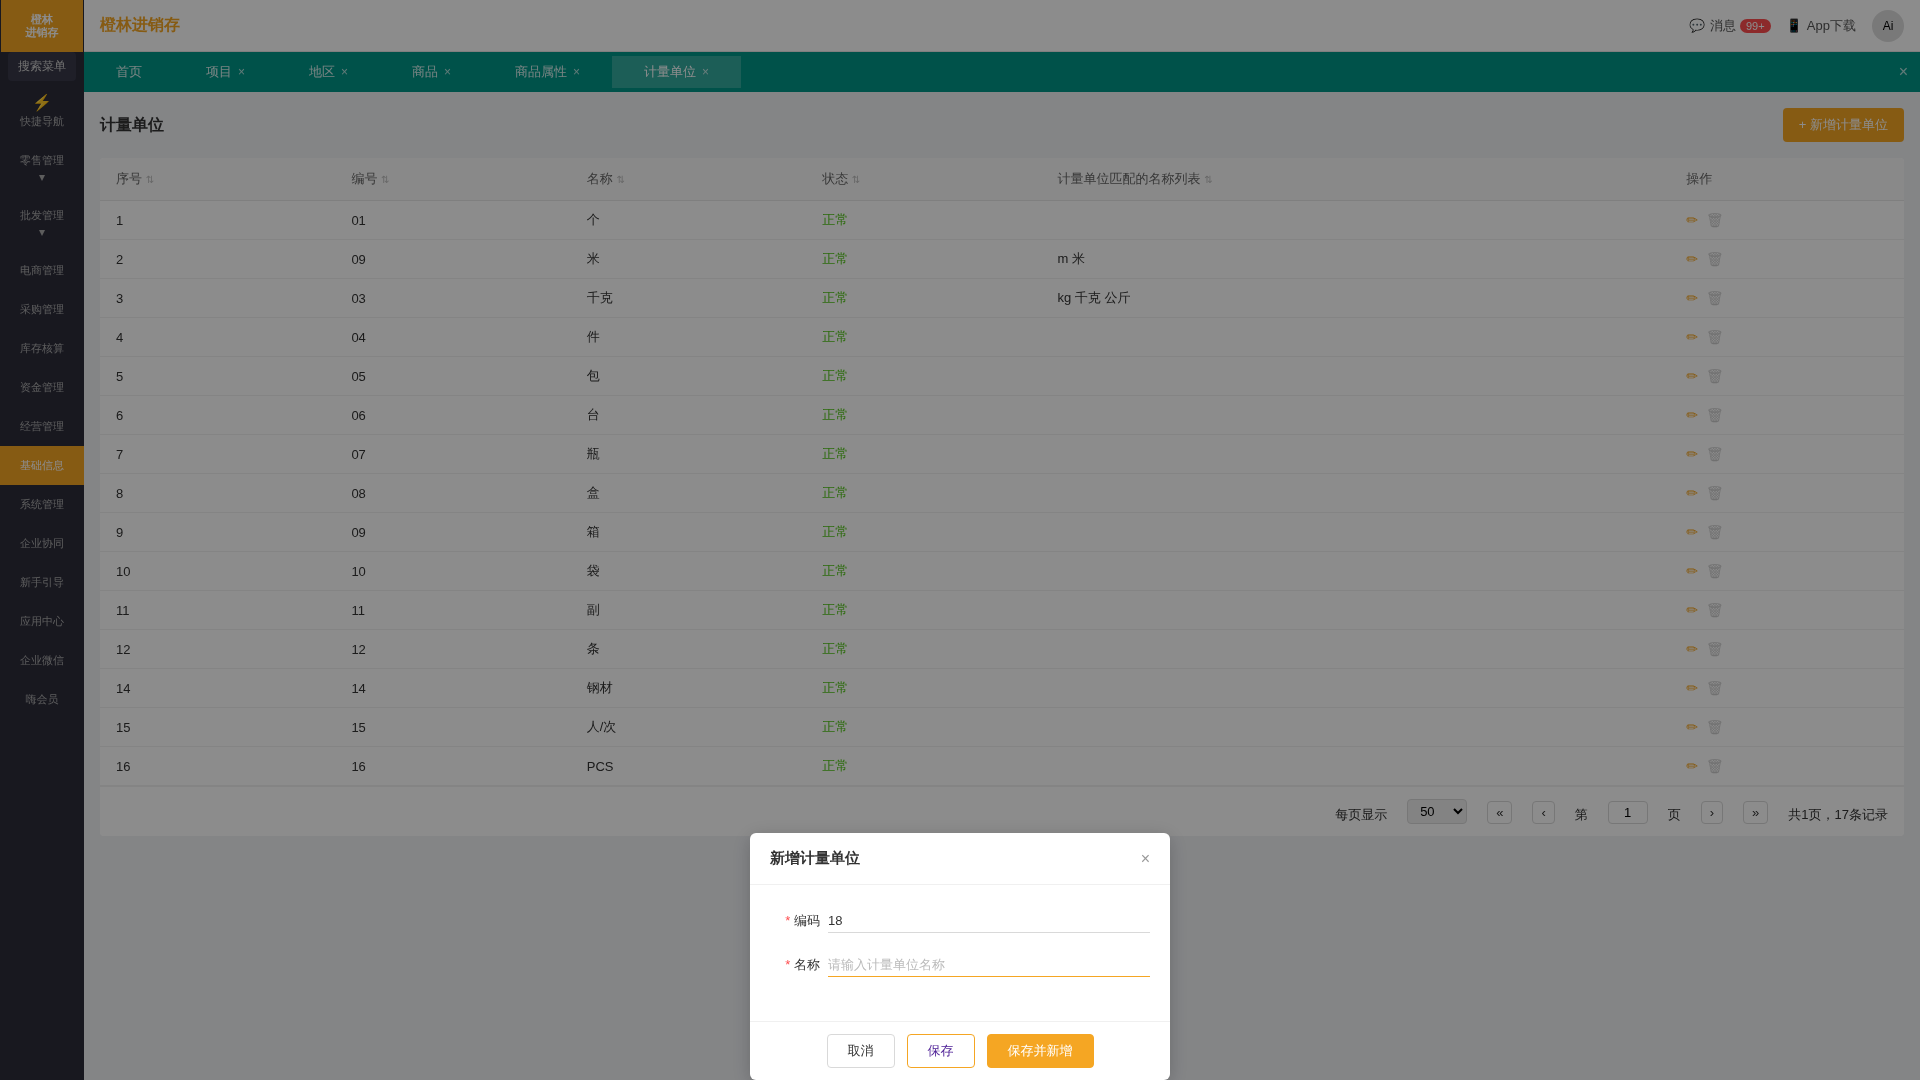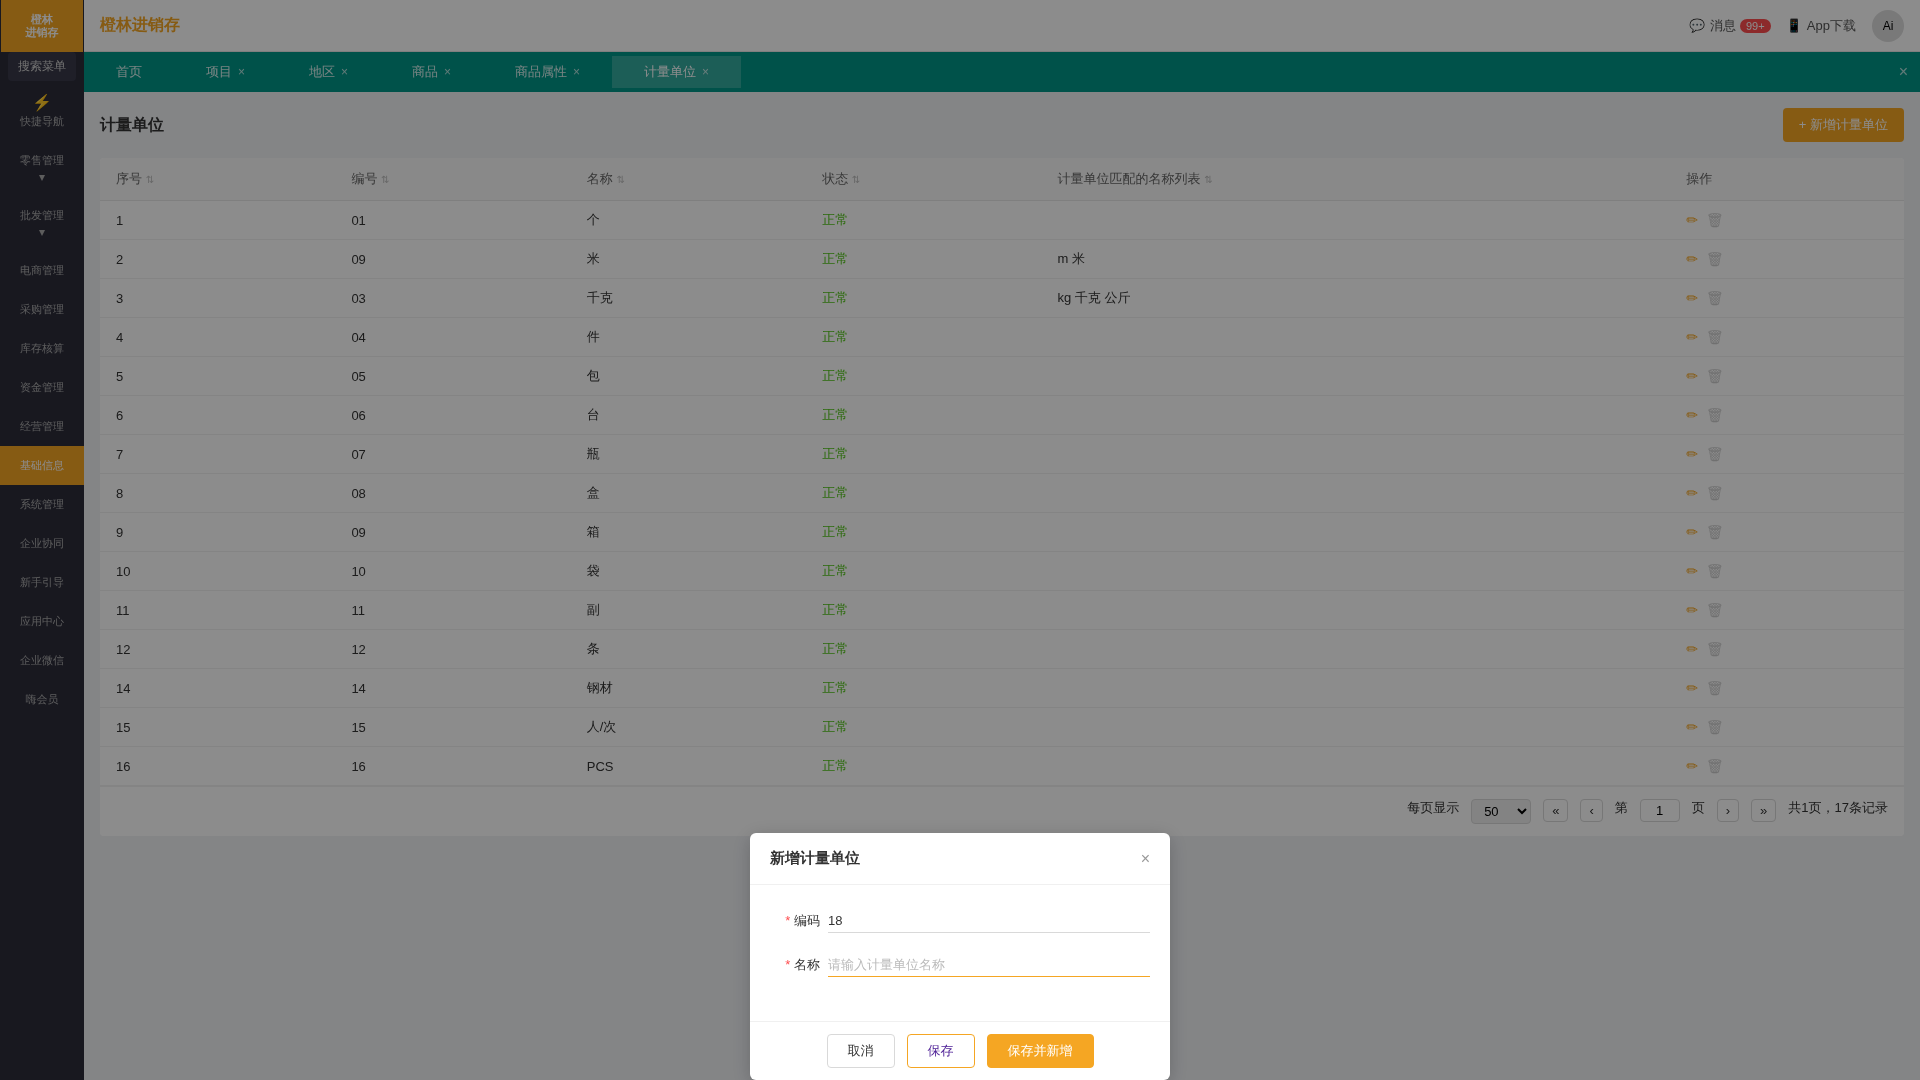--- a/index.html
+++ b/index.html
@@ -48,21 +48,21 @@
     thead { background: #fafafa; }
     th { padding: 12px 16px; text-align: left; color: #666; font-weight: normal; font-size: 13px; border-bottom: 1px solid #e8e8e8; white-space: nowrap; }
     td { padding: 10px 16px; color: #333; font-size: 13px; border-bottom: 1px solid #f0f0f0; }
     .status-normal { color: #52c41a; }
     .action-btns { display: flex; gap: 8px; align-items: center; }
     .action-edit { color: #f5a623; cursor: pointer; font-size: 14px; }
     .action-delete { color: #ccc; cursor: pointer; font-size: 14px; }
     .sort-icon { color: #bbb; font-size: 10px; }
 
     
-    .pagination { display: flex; align-items: flex-start; justify-content: flex-end; padding: 12px 16px; background: #fff; gap: 12px; border-top: 1px solid #f0f0f0; font-size: 13px; color: #333; }
+    .pagination { display: flex; align-items: flex-end; justify-content: flex-end; padding: 12px 16px; background: #fff; gap: 20px; border-top: 1px solid #f0f0f0; font-size: 13px; color: #333; }
     .pagination select { border: 1px solid #d9d9d9; padding: 3px 8px; border-radius: 4px; font-size: 13px; }
     .pagination-btn { border: 1px solid #d9d9d9; background: #fff; padding: 3px 8px; cursor: pointer; border-radius: 4px; color: #333; font-size: 13px; }
     .pagination-btn:disabled { color: #ccc; cursor: not-allowed; }
     .pagination input { width: 40px; border: 1px solid #d9d9d9; padding: 3px 6px; text-align: center; border-radius: 4px; font-size: 13px; }
 
     
     .overlay { position: fixed; top: 0; left: 0; width: 100%; height: 100%; background: rgba(0,0,0,0.45); z-index: 1000; display: flex; align-items: flex-end; justify-content: center; }
     .modal { background: #fff; border-radius: 6px; width: 420px; box-shadow: 0 4px 20px rgba(0,0,0,0.2); }
     .modal-header { padding: 16px 20px; border-bottom: 1px solid #f0f0f0; display: flex; align-items: center; justify-content: space-between; }
     .modal-title { font-size: 15px; font-weight: bold; color: #333; }

